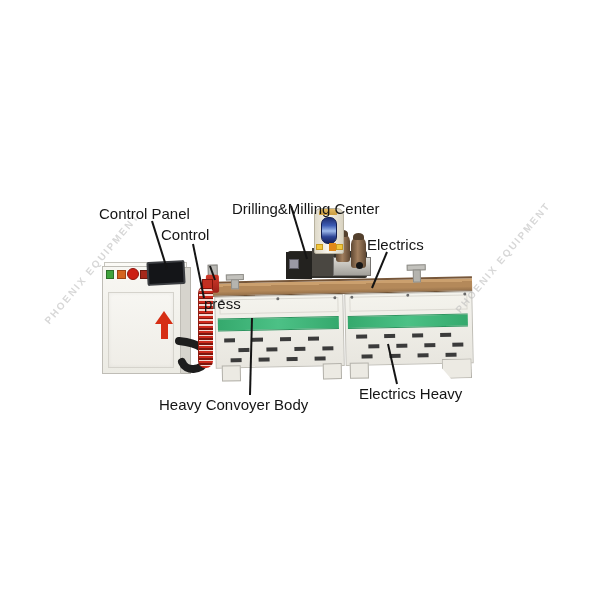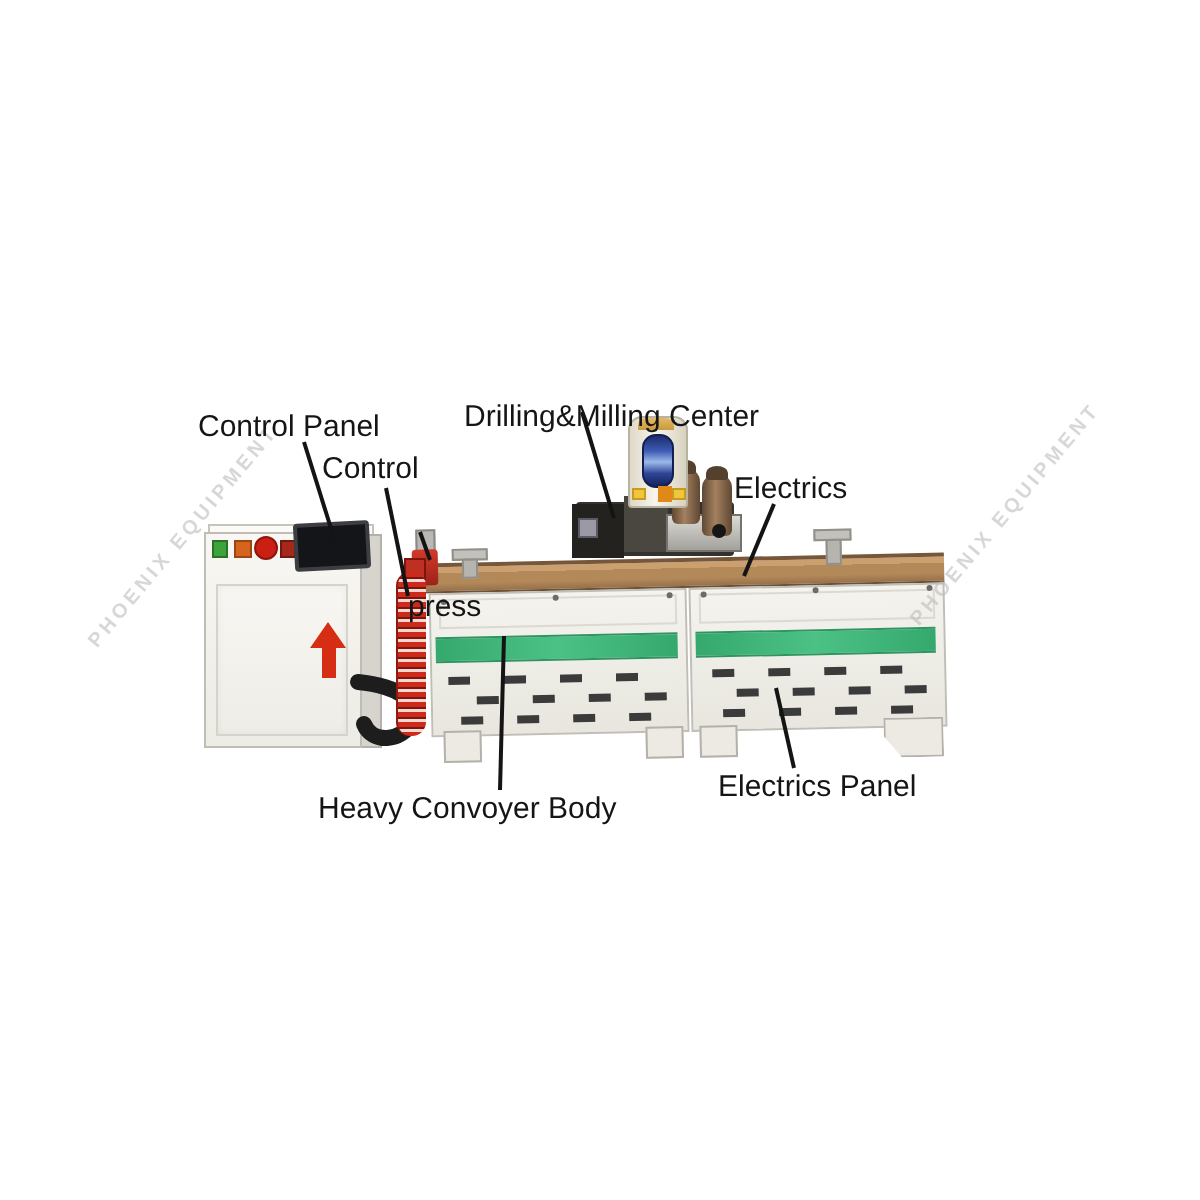--- a/index.html
+++ b/index.html
@@ -201,15 +201,15 @@
     <line x1="252" y1="318" x2="250" y2="395" stroke="#141414" stroke-width="2"></line>
     <line x1="388" y1="344" x2="397" y2="384" stroke="#141414" stroke-width="2"></line>
   </svg>
 
   <div class="lbl" id="lbl-control">Control Panel</div>
   <div class="lbl" id="lbl-convoyer">Control</div>
   <div class="lbl" id="lbl-press">press</div>
   <div class="lbl" id="lbl-drilling">Drilling&amp;Milling Center</div>
   <div class="lbl" id="lbl-platform">Electrics</div>
   <div class="lbl" id="lbl-heavy">Heavy Convoyer Body</div>
-  <div class="lbl" id="lbl-electric">Electrics Panel</div>
+  <div class="lbl" id="lbl-electric">Electrics Heavy</div>
 
 </div>
 
 </body></html>

